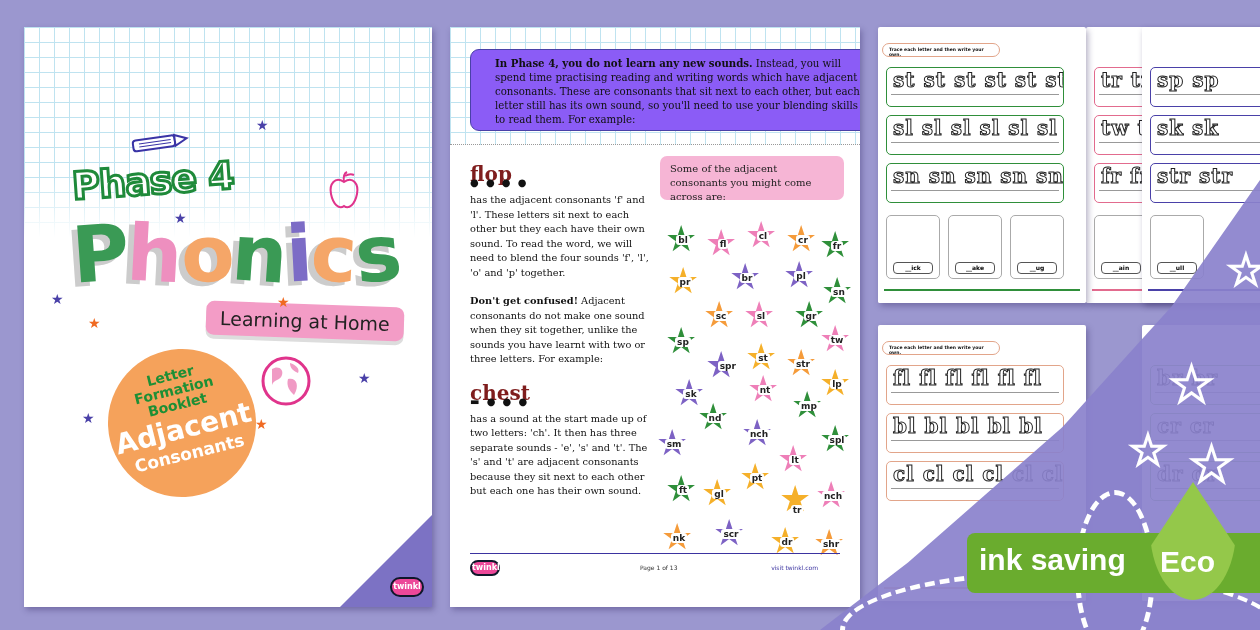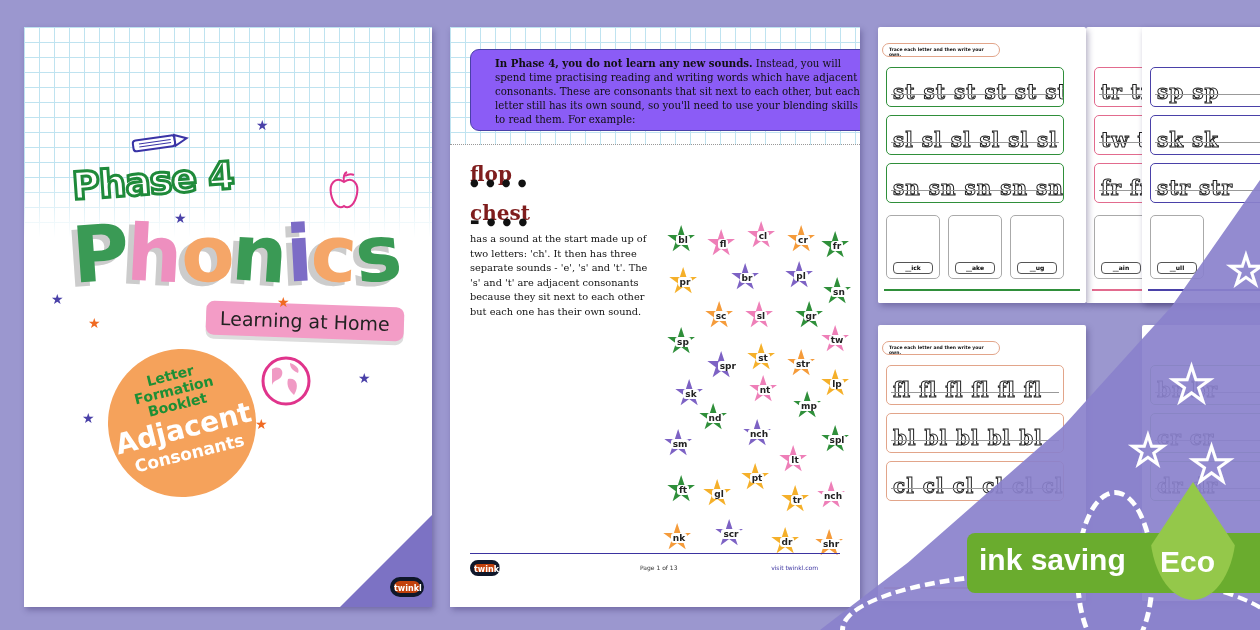--- a/index.html
+++ b/index.html
@@ -13,38 +13,38 @@
 .phase4{position:absolute;left:48px;top:132px;font:900 38px "DejaVu Sans",sans-serif;color:#fff;-webkit-text-stroke:3px #1f8a3a;letter-spacing:-1px;transform:rotate(-4deg)}
 .phonics{position:absolute;left:48px;top:182px;font:bold 78px "DejaVu Sans",sans-serif;letter-spacing:-2px;text-shadow:-6px 4px 0 #ccc}
 .phonics span{display:inline-block}
 .lah{position:absolute;left:182px;top:277px;background:#f39cc6;border-radius:8px;padding:6px 14px;font:19px "DejaVu Sans",sans-serif;color:#222;transform:rotate(2deg);box-shadow:0 4px 0 #ddd}
 .badge{position:absolute;left:84px;top:322px;width:148px;height:148px;border-radius:50%;background:#f5a25b;transform:rotate(-14deg);text-align:center;padding-top:18px}
 .badge .g{color:#1d8f35;font:bold 14px "DejaVu Sans",sans-serif;line-height:15px}
 .badge .w1{color:#fff;font:bold 28px "DejaVu Sans",sans-serif;line-height:30px;margin-top:2px}
 .badge .w2{color:#fff;font:bold 17px "DejaVu Sans",sans-serif}
 .name-box{position:absolute;left:22px;top:519px;width:274px;height:36px;border:1.5px solid #5b50b0;border-radius:10px;padding:9px 12px;font:bold 13px "DejaVu Serif",serif;color:#2a2270}
 .corner{position:absolute;right:0;bottom:0;width:0;height:0;border-left:92px solid transparent;border-bottom:92px solid #7c72c4}
-.twinkl{position:absolute;border-radius:12px;background:#c2410c;color:#fff;font:bold 8px "DejaVu Sans",sans-serif;text-align:center;border:4px solid #0f172a}
+.twinkl{position:absolute;border-radius:12px;background:#ec4899;color:#fff;font:bold 8px "DejaVu Sans",sans-serif;text-align:center;border:2px solid #0f172a}
 .star{position:absolute;font-size:14px;line-height:1}
 
 #info{left:450px;top:27px;width:410px;height:580px;overflow:hidden}
 #info .gridtop{position:absolute;left:0;top:0;width:100%;height:118px;border-bottom:1px dotted #999}
 .intro{position:absolute;left:20px;top:22px;width:426px;height:82px;background:#8b5cf6;border:1.5px solid #4a41a8;border-radius:9px;padding:6px 24px;font:10.2px/14px "DejaVu Serif",serif;color:#111}
 .intro b{font-weight:bold}
 .col{position:absolute;left:20px;width:182px;font:9.8px/14.5px "DejaVu Serif",serif;color:#111}
 .word{font:bold 20px "DejaVu Serif",serif;color:#7f1d1d}
 .dots{font-size:10px;letter-spacing:2px;color:#111;margin-top:-8px;line-height:9px}
 .pinkbox{position:absolute;left:210px;top:129px;width:184px;height:44px;background:#f6b5d5;border-radius:7px;padding:6px 10px;font:10px/14px "DejaVu Serif",serif;color:#222}
 .cstar{position:absolute;width:30px;height:30px;display:flex;align-items:center;justify-content:center;font:bold 9px "DejaVu Sans",sans-serif;color:#222}
 .cstar::before{content:"★";position:absolute;font-size:36px;line-height:1;top:-4px;left:-3px}
 .cstar span{position:relative;z-index:1;background:#fff;border-radius:3px;padding:0 2px}
 .foot{position:absolute;left:20px;right:20px;bottom:26px;border-top:1.5px solid #3b33a0;height:28px;font:6px "DejaVu Sans",sans-serif;color:#333}
 
 .ws{position:absolute;width:208px;height:276px;border-radius:2px;overflow:hidden}
-.row{position:absolute;left:8px;width:178px;height:40px;background:#fff;border:1px solid #aaa;border-radius:5px;font:bold 20px "DejaVu Serif",serif;color:#fff;-webkit-text-stroke:1px #222;padding-top:12px;padding-left:6px;letter-spacing:1px;white-space:nowrap;overflow:hidden}
+.row{position:absolute;left:8px;width:178px;height:40px;background:#fff;border:1px solid #aaa;border-radius:5px;font:bold 20px "DejaVu Serif",serif;color:#fff;-webkit-text-stroke:1px #222;padding-top:0;padding-left:6px;letter-spacing:1px;white-space:nowrap;overflow:hidden}
 .row::after{content:"";position:absolute;left:4px;right:4px;top:26px;border-top:1px solid #999}
 .pic{position:absolute;width:54px;height:64px;border:1px solid #aaa;border-radius:5px;background:#fff}
 .pic .lbl{position:absolute;left:6px;right:6px;bottom:4px;height:12px;border:1px solid #555;border-radius:4px;font:bold 6px "DejaVu Sans",sans-serif;text-align:center;line-height:10px}
 .wshead{position:absolute;left:4px;top:16px;width:118px;height:14px;border:1px solid #e2a58a;border-radius:7px;background:#fff;font:bold 4.5px "DejaVu Sans",sans-serif;padding:3px 6px;color:#111}
 
 .overlay{position:absolute;right:0;top:180px;width:440px;height:450px;background:#8a81cc;clip-path:polygon(100% 0,100% 100%,0 100%,20% 85%,55% 55%,80% 28%);opacity:.92}
 .eco{position:absolute;left:967px;top:533px;width:293px;height:60px;background:#6aac2e;border-radius:8px 0 0 8px;color:#fff;font:bold 30px "Liberation Sans",sans-serif;padding:10px 12px;white-space:nowrap}
 .drop{position:absolute;left:1150px;top:482px;width:86px;height:118px;background:#94c84a;border-radius:50% 50% 50% 50%/40% 40% 60% 60%;clip-path:polygon(50% 0,100% 55%,100% 100%,0 100%,0 55%)}
 .ostar{position:absolute;color:transparent;-webkit-text-stroke:3px #fff;font-size:48px;line-height:1}
 .dash{position:absolute;border:5px dashed #fff;border-radius:50%}
@@ -95,24 +95,27 @@
   <div class="corner"></div>
   <div class="twinkl" style="right:8px;bottom:10px;width:34px;height:20px;line-height:16px">twinkl</div>
 </div>
 
 <div class="page" id="info">
   <div class="gridtop grid"></div>
   <div class="intro"><b>In Phase 4, you do not learn any new sounds.</b><span> Instead, you will spend time practising reading and writing words which have adjacent consonants. These are consonants that sit next to each other, but each letter still has its own sound, so you'll need to use your blending skills to read them. For example:</span></div>
   <div class="col" style="top:135px">
     <div class="word">flop</div>
     <div class="dots">● ● ● ●</div>
+    <div style="margin-top:6px">has the adjacent consonants 'f' and 'l'. These letters sit next to each other but they each have their own sound. To read the word, we will need to blend the four sounds 'f', 'l', 'o' and 'p' together.</div>
+    <div style="margin-top:14px"><b>Don't get confused!</b><span> Adjacent consonants do not make one sound when they sit together, unlike the sounds you have learnt with two or three letters. For example:</span></div>
     <div class="word" style="margin-top:14px">chest</div>
     <div class="dots">▬ ● ● ●</div>
     <div style="margin-top:6px">has a sound at the start made up of two letters: 'ch'. It then has three separate sounds - 'e', 's' and 't'. The 's' and 't' are adjacent consonants because they sit next to each other but each one has their own sound.</div>
   </div>
+  <div class="pinkbox">Some of the adjacent consonants you might come across are:</div>
   <div id="stars">
       <div class="cstar cs0" style="left: 218px; top: 198px; color: rgb(34, 34, 34);">
         <span>bl</span>
       </div>
       <div class="cstar cs1" style="left: 258px; top: 202px; color: rgb(34, 34, 34);">
         <span>fl</span>
       </div>
       <div class="cstar cs2" style="left: 298px; top: 194px; color: rgb(34, 34, 34);">
         <span>cl</span>
       </div>
@@ -172,36 +175,36 @@
       </div>
       <div class="cstar cs21" style="left: 250px; top: 376px; color: rgb(34, 34, 34);">
         <span>nd</span>
       </div>
       <div class="cstar cs22" style="left: 294px; top: 392px; color: rgb(34, 34, 34);">
         <span>nch</span>
       </div>
       <div class="cstar cs23" style="left: 372px; top: 398px; color: rgb(34, 34, 34);">
         <span>spl</span>
       </div>
-      <div class="cstar cs24" style="left: 215px; top: 402px; color: rgb(34, 34, 34); text-align: center;">
+      <div class="cstar cs24" style="left: 209px; top: 402px; color: rgb(34, 34, 34); text-align: center;">
         <span>sm</span>
       </div>
       <div class="cstar cs25" style="left: 330px; top: 418px; color: rgb(34, 34, 34);">
         <span>lt</span>
       </div>
       <div class="cstar cs26" style="left: 292px; top: 436px; color: rgb(34, 34, 34);">
         <span>pt</span>
       </div>
       <div class="cstar cs27" style="left: 218px; top: 448px; color: rgb(34, 34, 34);">
         <span>ft</span>
       </div>
       <div class="cstar cs28" style="left: 254px; top: 452px; color: rgb(34, 34, 34);">
         <span>gl</span>
       </div>
-      <div class="cstar cs29" style="left: 332px; top: 458px; color: rgb(34, 34, 34);">
+      <div class="cstar cs29" style="left: 332px; top: 458px; color: rgb(34, 34, 34); align-items: flex-end;">
         <span>tr</span>
       </div>
       <div class="cstar cs30" style="left: 368px; top: 454px; color: rgb(34, 34, 34);">
         <span>nch</span>
       </div>
       <div class="cstar cs31" style="left: 214px; top: 496px; color: rgb(34, 34, 34);">
         <span>nk</span>
       </div>
       <div class="cstar cs32" style="left: 266px; top: 492px; color: rgb(34, 34, 34);">
         <span>scr</span>

